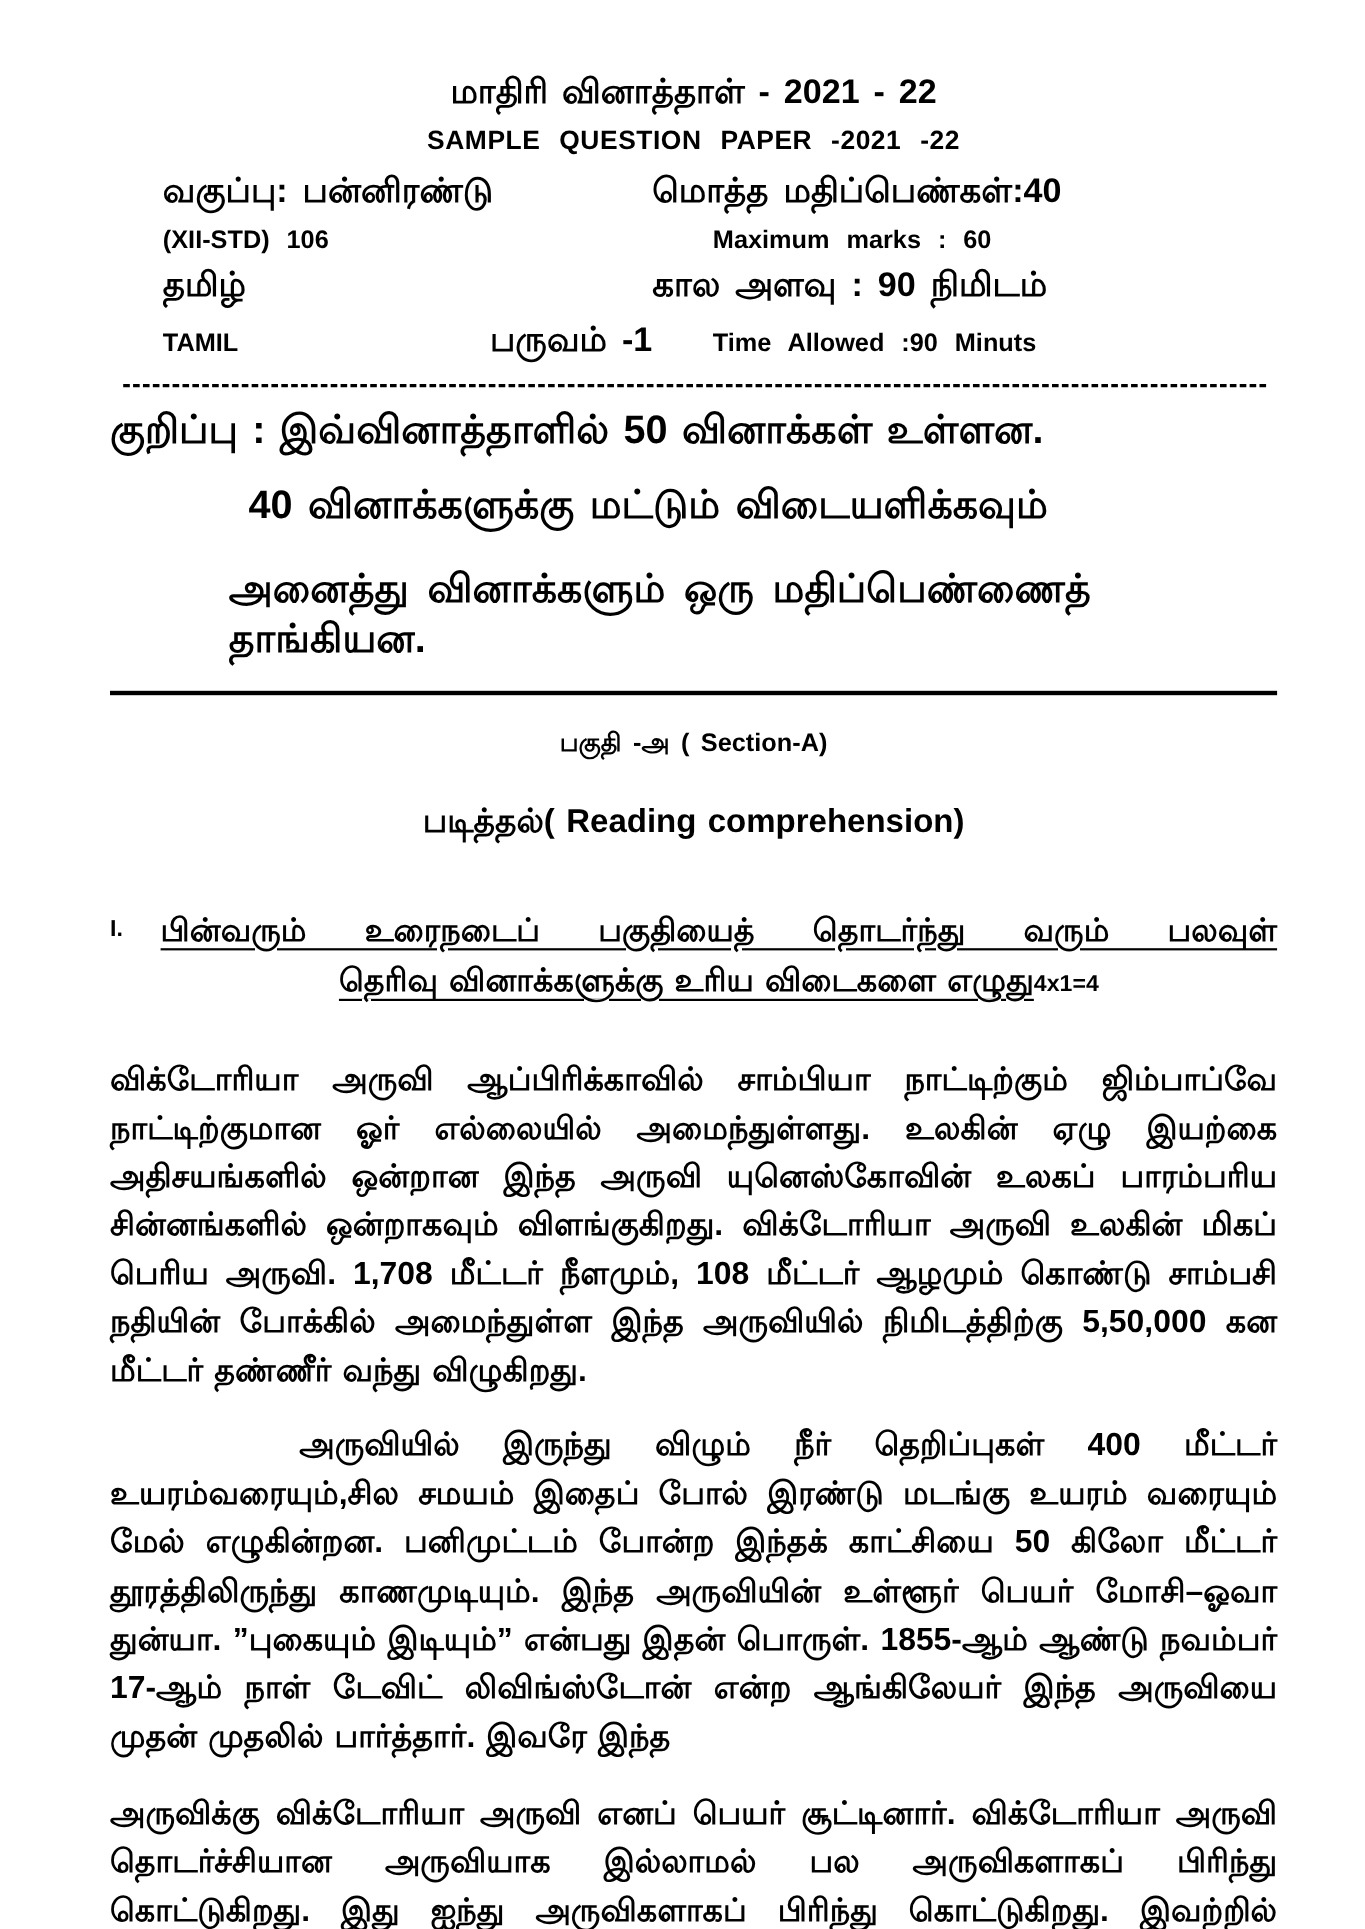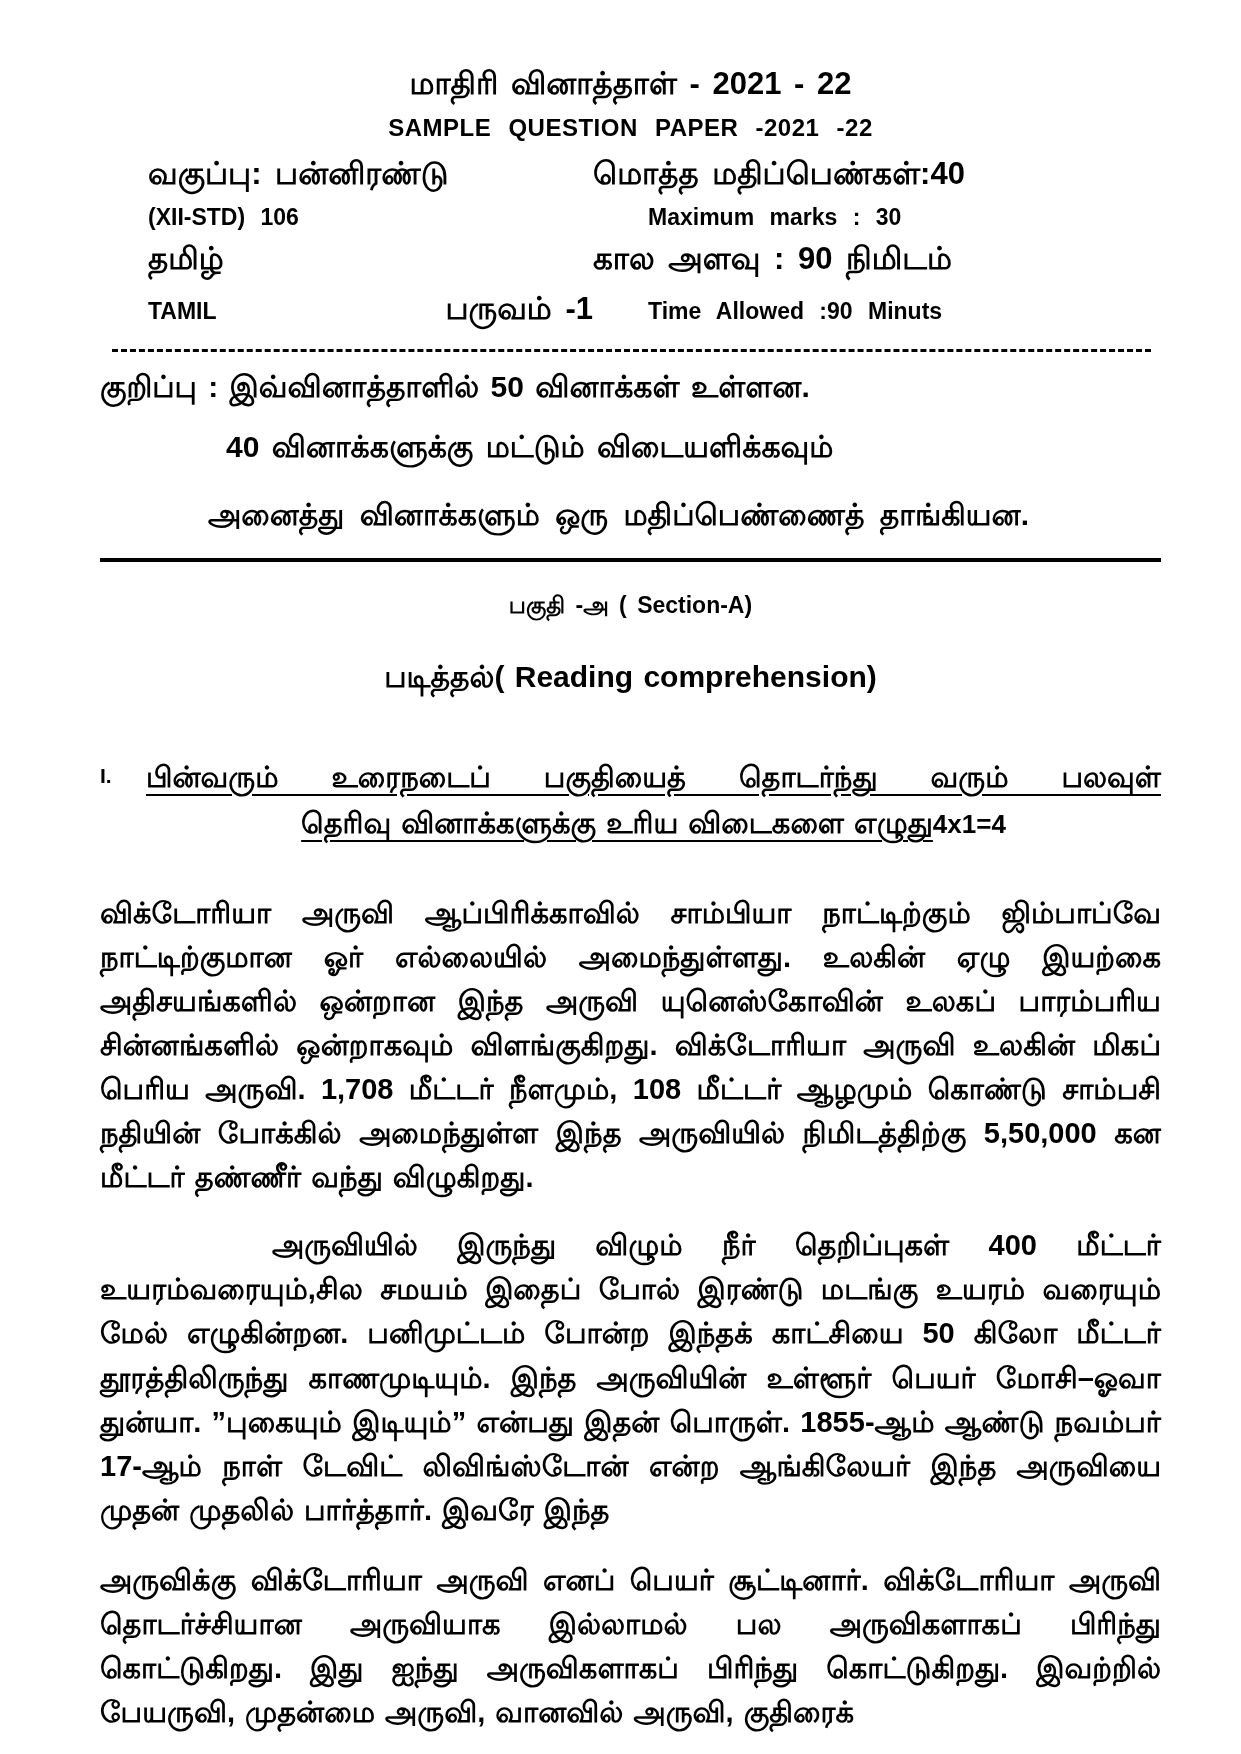--- a/index.html
+++ b/index.html
@@ -27,35 +27,35 @@
   .en-small { font-size: 23px; word-spacing: 9px; }
   .row-gap-a { margin-top: 10px; }
   .row-gap-b { margin-top: 6px; }
   .row-gap-c { margin-top: 8px; }
   .left-split { display: flex; justify-content: space-between; align-items: center; }
   .en-indent { padding-left: 55px; }
   
   .dotted-rule { margin: 18px 10px 0 12px; border-top: 3px dashed #000; height: 0; }
   .solid-rule  { margin-top: 22px; border-top: 4px solid #000; height: 0; }
   
-  .notes { margin-top: 18px; font-size: 30px; }
+  .notes { margin-top: 18px; font-size: 36px; }
   .note-line1 { word-spacing: 3px; }
   .note-line2 { margin-top: 22px; margin-left: 126px; word-spacing: 4px; }
   .note-line3 { margin-top: 30px; margin-left: 108px; word-spacing: 7px; }
   
   .section-title { margin-top: 30px; text-align: center; font-size: 23px; word-spacing: 4px; }
   .section-subtitle { margin-top: 38px; text-align: center; font-size: 30px; word-spacing: 2px; }
   
   .question { margin-top: 56px; display: flex; align-items: flex-start; }
   .qnum { flex: 0 0 46px; font-size: 21px; padding-top: 10px; }
   .qtext { flex: 1; font-size: 29px; line-height: 1.6; }
   .uline { text-decoration: underline; text-decoration-thickness: 2px; text-underline-offset: 7px; }
   .qline1 { text-align: justify; text-align-last: justify; word-spacing: 2px; text-decoration: underline; }
   .qline2 { display: flex; justify-content: center; align-items: baseline; word-spacing: 2px; }
-  .qmarks { font-size: 26px; text-decoration: none; }
+  .qmarks { font-size: 21px; text-decoration: none; }
   
   .passage { font-size: 29px; line-height: 1.52; text-align: justify; word-spacing: 2px; }
   .p1 { margin-top: 44px; }
   .p2 { margin-top: 24px; text-indent: 172px; }
   .p3 { margin-top: 26px; }
 </style>
 </head>
 <body>
 
 <div class="page">
@@ -64,21 +64,21 @@
     <div class="title-ta">மாதிரி வினாத்தாள் - 2021 - 22</div>
     <div class="title-en">SAMPLE QUESTION PAPER -2021 -22</div>
 
     <div class="meta">
       <div class="meta-row row-gap-b">
         <span class="meta-left ta-big">வகுப்பு: பன்னிரண்டு</span>
         <span class="meta-right ta-big">மொத்த மதிப்பெண்கள்:40</span>
       </div>
       <div class="meta-row row-gap-c">
         <span class="meta-left en-small">(XII-STD) 106</span>
-        <span class="meta-right en-small en-indent">Maximum marks : 30</span>
+        <span class="meta-right en-small en-indent">Maximum marks : 60</span>
       </div>
       <div class="meta-row row-gap-a">
         <span class="meta-left ta-big">தமிழ்</span>
         <span class="meta-right ta-big">கால அளவு : 90 நிமிடம்</span>
       </div>
       <div class="meta-row row-gap-a">
         <span class="meta-left left-split">
           <span class="en-small">TAMIL</span>
           <span class="ta-big">பருவம் -1</span>
         </span>

